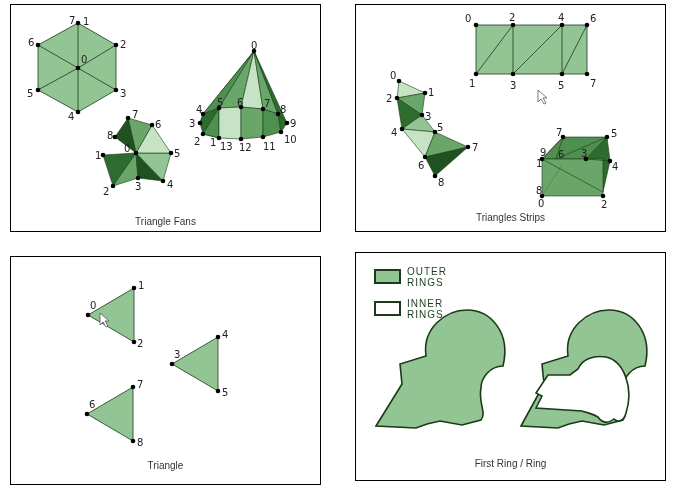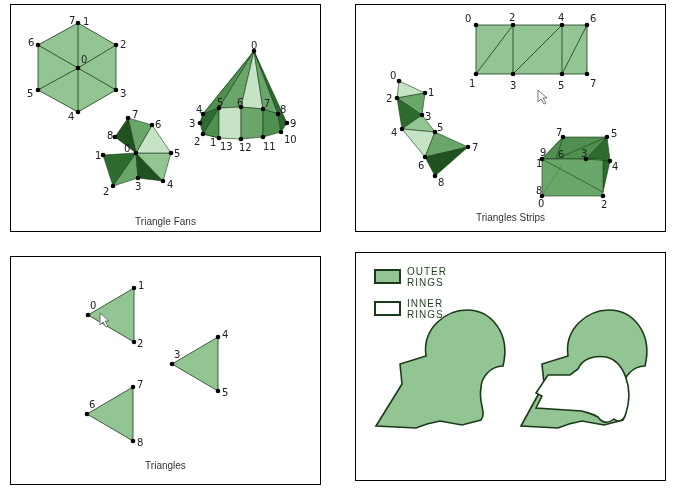--- a/index.html
+++ b/index.html
@@ -264,34 +264,35 @@
       <text class="lbl" x="127" y="32">1</text>
       <text class="lbl" x="126" y="90">2</text>
       <text class="lbl" x="163" y="101">3</text>
       <text class="lbl" x="211" y="81">4</text>
       <text class="lbl" x="211" y="139">5</text>
       <text class="lbl" x="78" y="151">6</text>
       <text class="lbl" x="126" y="131">7</text>
       <text class="lbl" x="126" y="189">8</text>
     </g>
   </svg>
-  <div class="caption" style="top:203px;">Triangles</div>
+  <div class="caption" style="top:203px;">Triangle</div>
 </div>
 
 <div class="panel" style="left:355px;top:252px;width:311px;height:229px;">
   <svg width="311" height="229">
     <g>
       <rect x="19" y="17" width="25" height="13" fill="#93c493" stroke="#1a3a1a" stroke-width="2"></rect>
       <text class="legend-text" x="51" y="22">OUTER</text>
       <text class="legend-text" x="51" y="33">RINGS</text>
     </g>
     <g>
       <rect x="19" y="49" width="25" height="13" fill="#ffffff" stroke="#1a3a1a" stroke-width="2"></rect>
       <text class="legend-text" x="51" y="54">INNER</text>
       <text class="legend-text" x="51" y="65">RINGS</text>
     </g>
     <path d="M20,173 L46,131 L44,111 L70,103 C66,75 90,57 111,57 C135,57 155,80 147,113 C134,113 125,125 125,135 C122,150 131,160 125,167 L106,172 L84,168 L71,171 L60,175 Z" transform="translate(0,0)" fill="#93c493" stroke="#1a3a1a" stroke-width="1.6"></path>
     <g>
       <path d="M165,173 L188,131 L186,111 L212,103 C208,75 232,57 253,57 C277,57 297,80 289,113 C276,113 267,125 267,135 C264,150 273,160 267,167 L248,172 L226,168 L213,171 L202,175 Z" fill="#93c493" stroke="#1a3a1a" stroke-width="1.6"></path>
       <path d="M180,155 L186,143 L180,140 L192,122 L214,122 L222,116 C226,106 238,102 250,104 C268,108 278,135 270,160 C268,168 262,170 258,166 C252,171 246,170 242,164 C235,160 232,160 226,158 Z" fill="#ffffff" stroke="#1a3a1a" stroke-width="1.6"></path>
     </g>
   </svg>
+  <div class="caption" style="top:205px;">First Ring / Ring</div>
 </div>
 
 </body></html>

